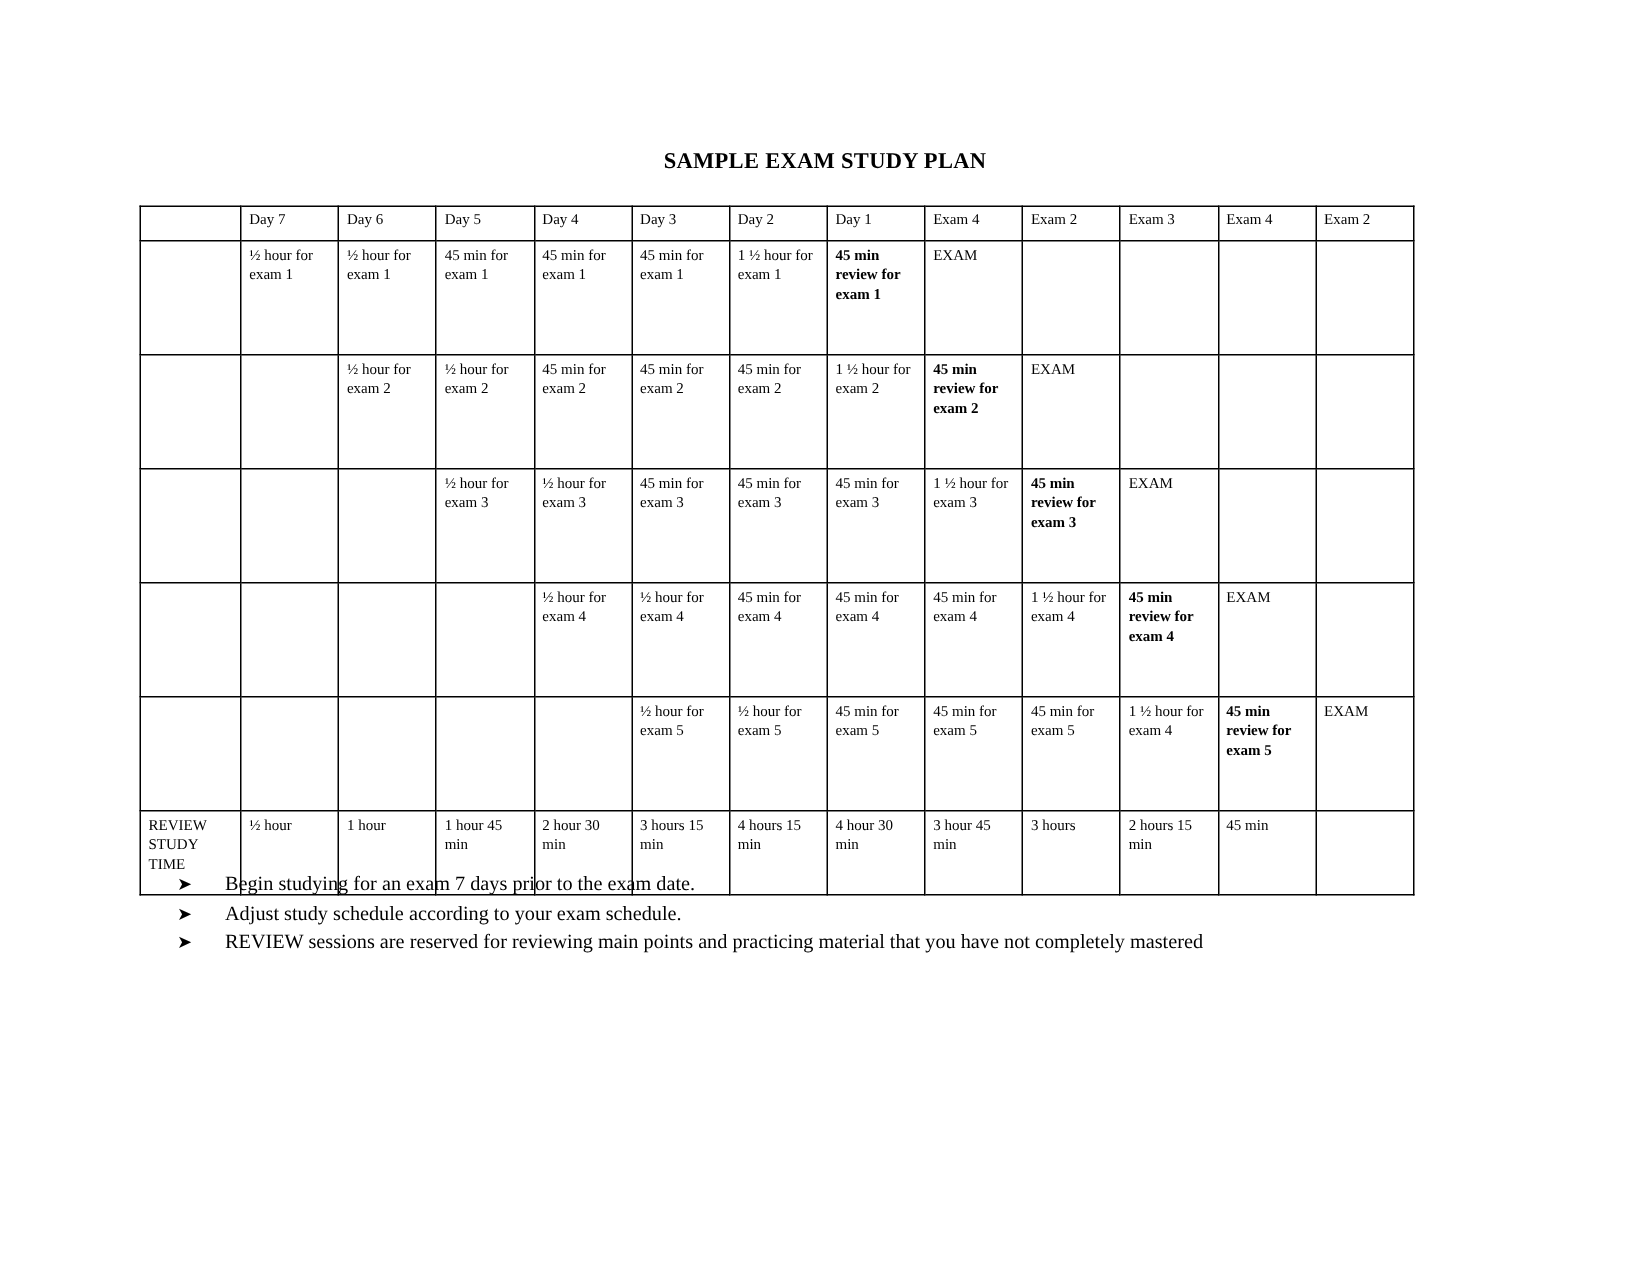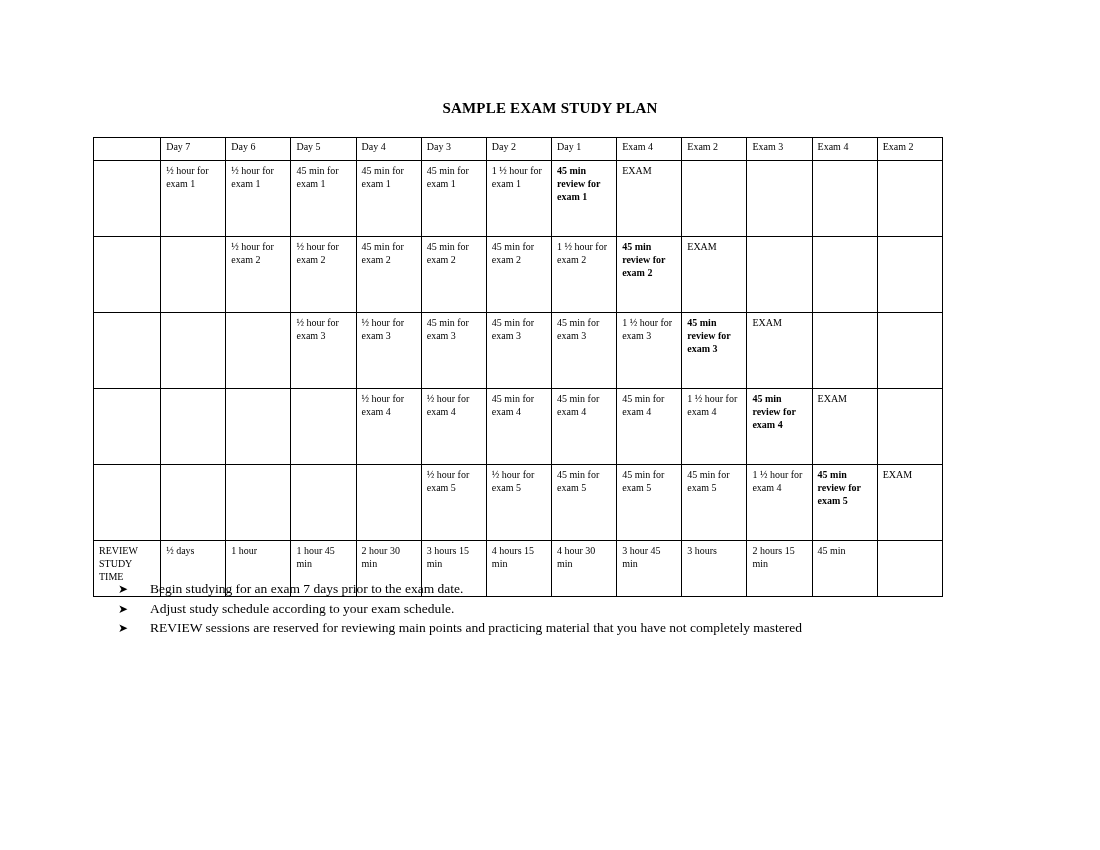--- a/index.html
+++ b/index.html
@@ -207,21 +207,21 @@
           <td>45 min for exam 5</td>
           <td>45 min for exam 5</td>
           <td>45 min for exam 5</td>
           <td>1 ½ hour for exam 4</td>
           <td class="bold-cell">45 min review for exam 5</td>
           <td>EXAM</td>
         </tr>
 
         <tr class="total-row">
           <td>REVIEW STUDY TIME</td>
-          <td>½ days</td>
+          <td>½ hour</td>
           <td>1 hour</td>
           <td>1 hour 45 min</td>
           <td>2 hour 30 min</td>
           <td>3 hours 15 min</td>
           <td>4 hours 15 min</td>
           <td>4 hour 30 min</td>
           <td>3 hour 45 min</td>
           <td>3 hours</td>
           <td>2 hours 15 min</td>
           <td>45 min</td>

